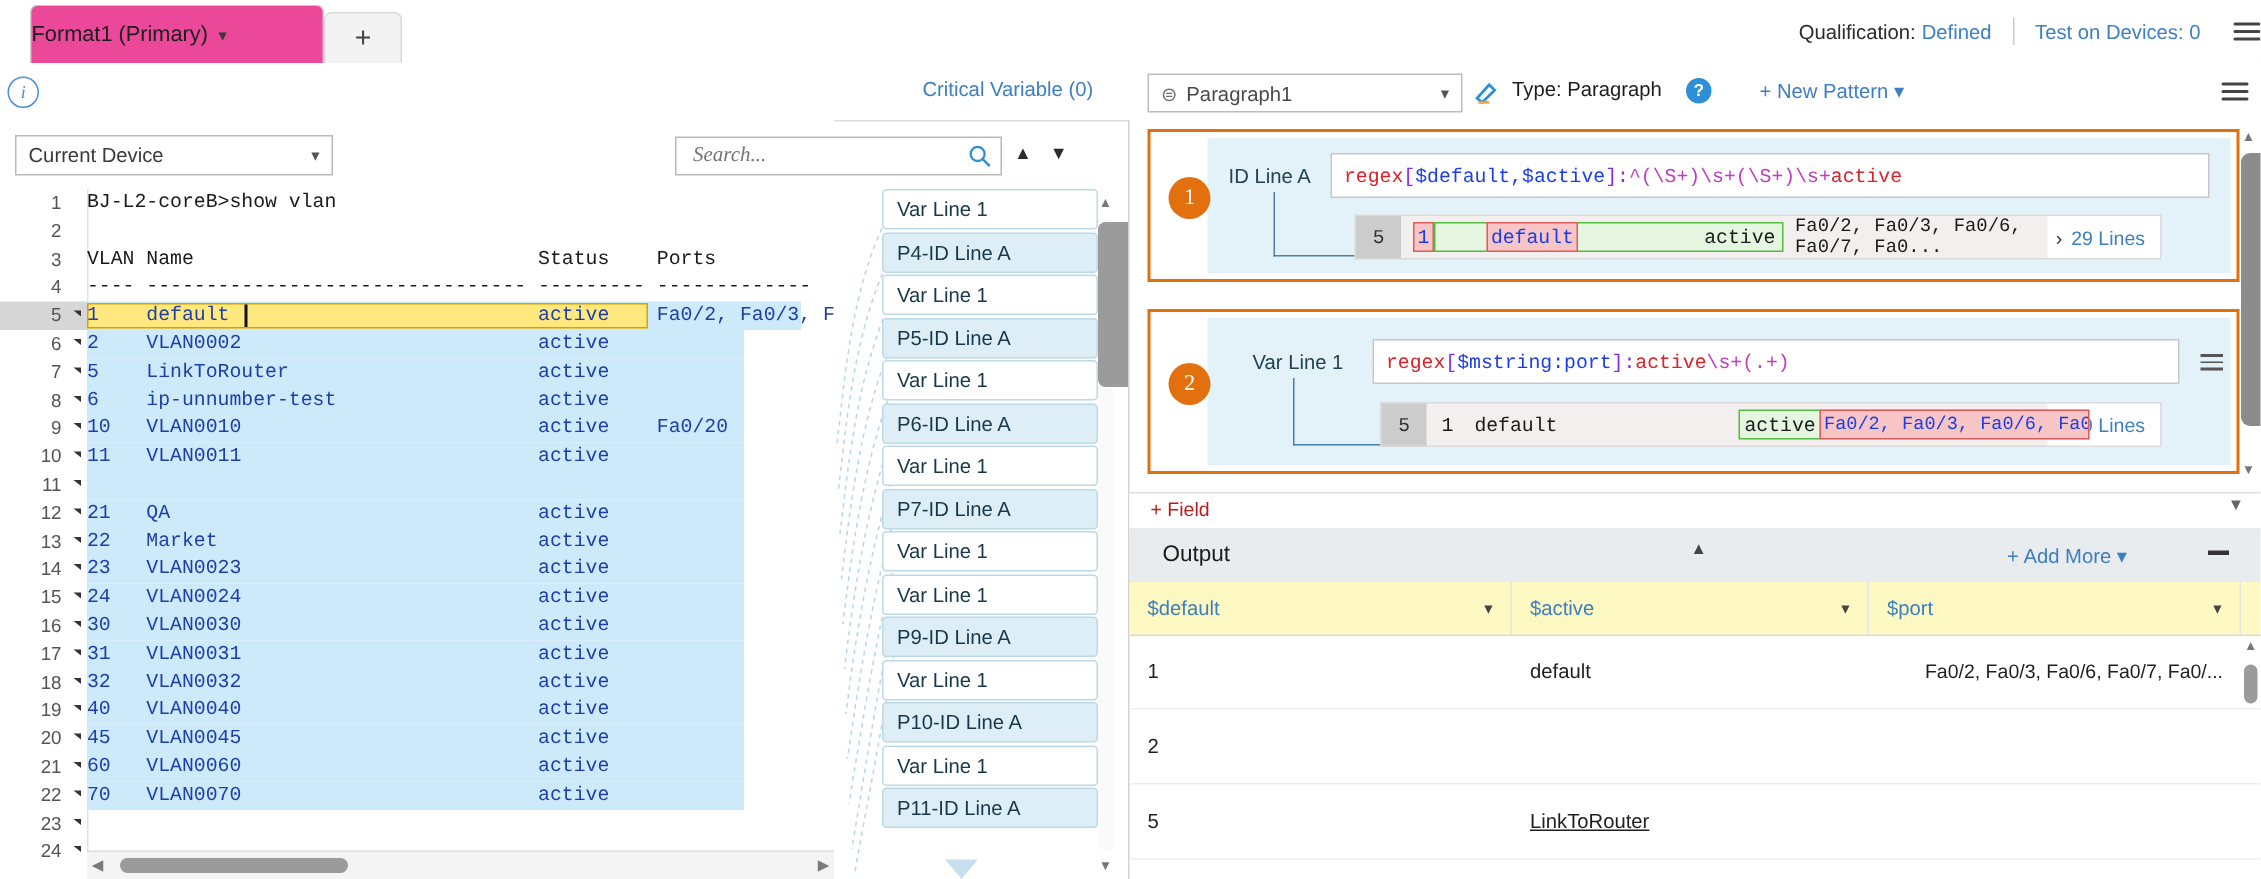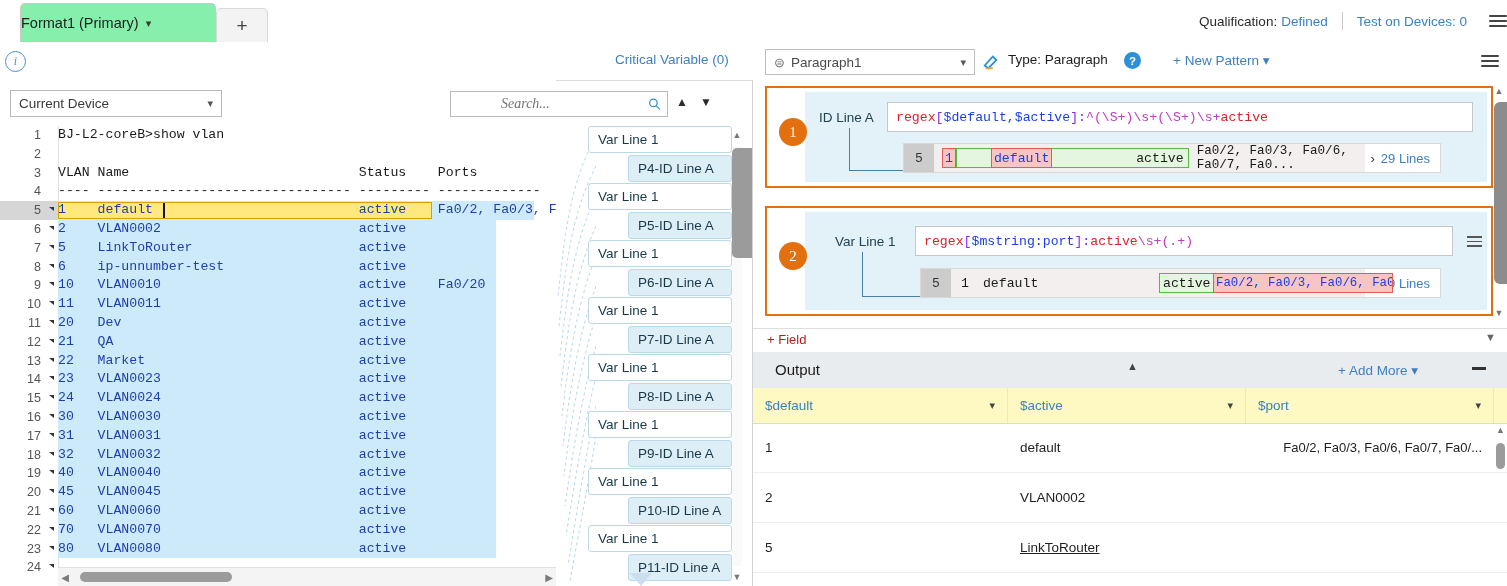--- a/index.html
+++ b/index.html
@@ -9,21 +9,21 @@
     font-family:"Liberation Sans", sans-serif;
     font-size:13.5px;
     color:#2b2b2b;
     -webkit-font-smoothing:antialiased;
   }
   .app{position:relative;width:1507px;height:586px;}
 
   
   .tabbar{position:absolute;left:0;top:0;width:1507px;height:42px;background:#fff;border-bottom:1px solid #c9c9c9;}
   .tab{position:absolute;left:20px;top:3px;width:196px;height:39px;
-       background:#86efac;border:1px solid #c9c9c9;border-bottom:none;
+       background:#ec4899;border:1px solid #c9c9c9;border-bottom:none;
        border-radius:5px 5px 0 0;display:flex;align-items:center;justify-content:flex-start;gap:7px;
        font-size:14.5px;color:#1d1d1d;box-sizing:border-box;}
   .tab .chev{font-size:11px;color:#3a3a3a;}
   .tab-add{position:absolute;left:216px;top:8px;width:52px;height:34px;
        background:#f3f3f3;border:1px solid #d8d8d8;border-bottom:none;border-radius:5px 5px 0 0;
        display:flex;align-items:center;justify-content:center;font-size:19px;color:#444;box-sizing:border-box;}
   .hdr-right{position:absolute;right:0;top:0;height:42px;display:flex;align-items:center;gap:0;}
   .hdr-item{font-size:13.5px;color:#2b2b2b;padding:0 14px;white-space:nowrap;}
   .hdr-item .val{color:#3d7fc1;margin-left:4px;}
   .hdr-item.linky{color:#3d7fc1;}
@@ -49,21 +49,21 @@
   .burger2{position:absolute;right:8px;top:10px;}
 
   
   .leftpane{position:absolute;left:0;top:80px;width:556px;height:506px;background:#fff;}
   .leftctl{position:absolute;left:0;top:0;width:556px;height:46px;background:#fff;border-bottom:1px solid #d7d7d7;}
   .devsel{position:absolute;left:10px;top:10px;width:212px;height:27px;border:1px solid #b9b9b9;background:#fff;
      display:flex;align-items:center;padding:0 8px;box-sizing:border-box;font-size:13.5px;color:#3a3a3a;}
   .devsel .cv{margin-left:auto;font-size:11px;color:#555;}
   .searchbox{position:absolute;left:450px;top:11px;width:218px;height:26px;border:1px solid #b9b9b9;background:#fff;
      display:flex;align-items:center;padding:0 6px 0 9px;box-sizing:border-box;}
-  .searchbox input{border:0;outline:0;width:100%;font-family:"Liberation Serif",serif;font-style:italic;font-size:14px;color:#777;background:transparent;margin-left:39px;}
+  .searchbox input{border:0;outline:0;width:100%;font-family:"Liberation Serif",serif;font-style:italic;font-size:14px;color:#777;background:transparent;}
   .updown{position:absolute;left:676px;top:15px;display:flex;gap:12px;font-size:12px;color:#2c2c2c;}
 
   .codearea{position:absolute;left:0;top:46px;width:556px;height:460px;background:#fff;border-right:1px solid #cfcfcf;overflow:hidden;}
   .gutter{position:absolute;left:0;top:0;width:58px;height:460px;background:#fff;border-right:1px solid #e2e2e2;}
   .gutter .gl{height:18.8px;line-height:18.8px;text-align:right;padding-right:17px;font-size:12.5px;color:#555;
      font-family:"Liberation Sans",sans-serif;position:relative;}
   .gutter .gl.sel{background:#d6d6d6;}
   .gutter .gl .tri{position:absolute;right:4px;top:6px;width:0;height:0;
      border-top:4px solid #333;border-left:5px solid transparent;}
   .codelines{position:absolute;left:58px;top:0;width:498px;height:460px;font-family:"Liberation Mono",monospace;font-size:13.2px;}
@@ -77,21 +77,21 @@
   .hscroll .arr{width:14px;text-align:center;font-size:10px;color:#7b7b7b;}
   .hscroll .track{flex:1;height:18px;position:relative;}
   .hscroll .thumb{position:absolute;left:8px;top:4px;width:152px;height:10px;background:#9b9b9b;border-radius:5px;}
 
   
   .midcol{position:absolute;left:556px;top:126px;width:196px;height:460px;background:#fff;overflow:hidden;}
   .curves{position:absolute;left:0;top:0;width:40px;height:460px;opacity:.75;}
   .chips{position:absolute;left:32px;top:0;width:144px;}
   .chip{height:27px;margin-bottom:1.5px;border:1px solid #bcd9e8;border-radius:3px;
      display:flex;align-items:center;padding-left:9px;box-sizing:border-box;font-size:13.5px;color:#18384a;background:#fff;}
-  .chip.id{background:#ddeef7;margin-left:40px;}
+  .chip.id{background:#ddeef7;}
   .midscroll{position:absolute;right:8px;top:4px;width:14px;height:452px;}
   .midscroll .ar{width:14px;text-align:center;font-size:9px;color:#777;}
   .midscroll .tr{position:absolute;left:2px;top:16px;width:10px;height:420px;background:#fafafa;}
   .midscroll .th{position:absolute;left:2px;top:18px;width:10px;height:110px;background:#9b9b9b;border-radius:5px;}
   .arrowUp{position:absolute;left:74px;top:0px;width:0;height:0;border-left:11px solid transparent;border-right:11px solid transparent;border-bottom:13px solid #c9dfee;}
   .arrowDn{position:absolute;left:74px;bottom:0px;width:0;height:0;border-left:11px solid transparent;border-right:11px solid transparent;border-top:13px solid #c9dfee;}
 
   
   .rightpane{position:absolute;left:752px;top:80px;width:755px;height:506px;background:#fff;border-left:1px solid #d2d2d2;}
   .patbox{position:absolute;left:12px;width:728px;border:2px solid #e2700f;box-sizing:border-box;background:#fff;}
@@ -247,33 +247,32 @@
           <div class="cl plain"><span style="position: relative;">BJ-L2-coreB&gt;show vlan</span></div>
           <div class="cl plain"><span style="position: relative;"></span></div>
           <div class="cl plain"><span style="position: relative;">VLAN Name                             Status    Ports</span></div>
           <div class="cl plain"><span style="position: relative;">---- -------------------------------- --------- -------------</span></div>
           <div class="cl"><div class="rowhl" style="width: 476px;"></div><div class="yellowbar" style="width: 374px;"></div><div class="caret" style="left: 105px;"></div><span style="position: relative;">1    default                          active    Fa0/2, Fa0/3, F</span></div>
           <div class="cl"><div class="rowhl" style="width: 438px;"></div><span style="position: relative;">2    VLAN0002                         active</span></div>
           <div class="cl"><div class="rowhl" style="width: 438px;"></div><span style="position: relative;">5    LinkToRouter                     active</span></div>
           <div class="cl"><div class="rowhl" style="width: 438px;"></div><span style="position: relative;">6    ip-unnumber-test                 active</span></div>
           <div class="cl"><div class="rowhl" style="width: 438px;"></div><span style="position: relative;">10   VLAN0010                         active    Fa0/20</span></div>
           <div class="cl"><div class="rowhl" style="width: 438px;"></div><span style="position: relative;">11   VLAN0011                         active</span></div>
-          <div class="cl"><div class="rowhl" style="width: 438px;"></div><span style="position: relative;">20   Dev                              active</span></div>
+          <div class="cl"><div class="rowhl" style="width: 438px;"></div></div>
           <div class="cl"><div class="rowhl" style="width: 438px;"></div><span style="position: relative;">21   QA                               active</span></div>
           <div class="cl"><div class="rowhl" style="width: 438px;"></div><span style="position: relative;">22   Market                           active</span></div>
           <div class="cl"><div class="rowhl" style="width: 438px;"></div><span style="position: relative;">23   VLAN0023                         active</span></div>
           <div class="cl"><div class="rowhl" style="width: 438px;"></div><span style="position: relative;">24   VLAN0024                         active</span></div>
           <div class="cl"><div class="rowhl" style="width: 438px;"></div><span style="position: relative;">30   VLAN0030                         active</span></div>
           <div class="cl"><div class="rowhl" style="width: 438px;"></div><span style="position: relative;">31   VLAN0031                         active</span></div>
           <div class="cl"><div class="rowhl" style="width: 438px;"></div><span style="position: relative;">32   VLAN0032                         active</span></div>
           <div class="cl"><div class="rowhl" style="width: 438px;"></div><span style="position: relative;">40   VLAN0040                         active</span></div>
           <div class="cl"><div class="rowhl" style="width: 438px;"></div><span style="position: relative;">45   VLAN0045                         active</span></div>
           <div class="cl"><div class="rowhl" style="width: 438px;"></div><span style="position: relative;">60   VLAN0060                         active</span></div>
           <div class="cl"><div class="rowhl" style="width: 438px;"></div><span style="position: relative;">70   VLAN0070                         active</span></div>
-          <div class="cl"><div class="rowhl" style="width: 438px;"></div><span style="position: relative;">80   VLAN0080                         active</span></div>
           <div class="cl"><span style="position: relative;"></span></div>
         </div>
       <div class="hscroll">
         <span class="arr">◀</span>
         <span class="track">
             <span class="thumb"></span>
           </span>
         <span class="arr">▶</span>
       </div>
     </div>
@@ -317,23 +316,20 @@
         </div>
         <div class="chip">
           <span>Var Line 1</span>
         </div>
         <div class="chip id">
           <span>P7-ID Line A</span>
         </div>
         <div class="chip">
           <span>Var Line 1</span>
         </div>
-        <div class="chip id">
-          <span>P8-ID Line A</span>
-        </div>
         <div class="chip">
           <span>Var Line 1</span>
         </div>
         <div class="chip id">
           <span>P9-ID Line A</span>
         </div>
         <div class="chip">
           <span>Var Line 1</span>
         </div>
         <div class="chip id">
@@ -458,21 +454,20 @@
         </div>
       </div>
     <div class="tbody" id="tbody">
         <div class="trow">
           <div class="td" style="width: 255px;">1</div>
           <div class="td" style="width: 238px;">default</div>
           <div class="td" style="width: 248px; justify-content: flex-end; font-size: 13px;">Fa0/2, Fa0/3, Fa0/6, Fa0/7, Fa0/...</div>
         </div>
         <div class="trow">
           <div class="td" style="width: 255px;">2</div>
-          <div class="td" style="width: 238px;">VLAN0002</div>
           <div class="td" style="width: 248px; justify-content: flex-end; font-size: 13px;"></div>
         </div>
         <div class="trow">
           <div class="td" style="width: 255px;">5</div>
           <div class="td" style="width: 238px; text-decoration: underline;">LinkToRouter</div>
           <div class="td" style="width: 248px; justify-content: flex-end; font-size: 13px;"></div>
         </div>
         <div class="trow">
           <div class="td" style="width: 255px;">6</div>
           <div class="td" style="width: 238px;">ip-unnumber-test</div>

